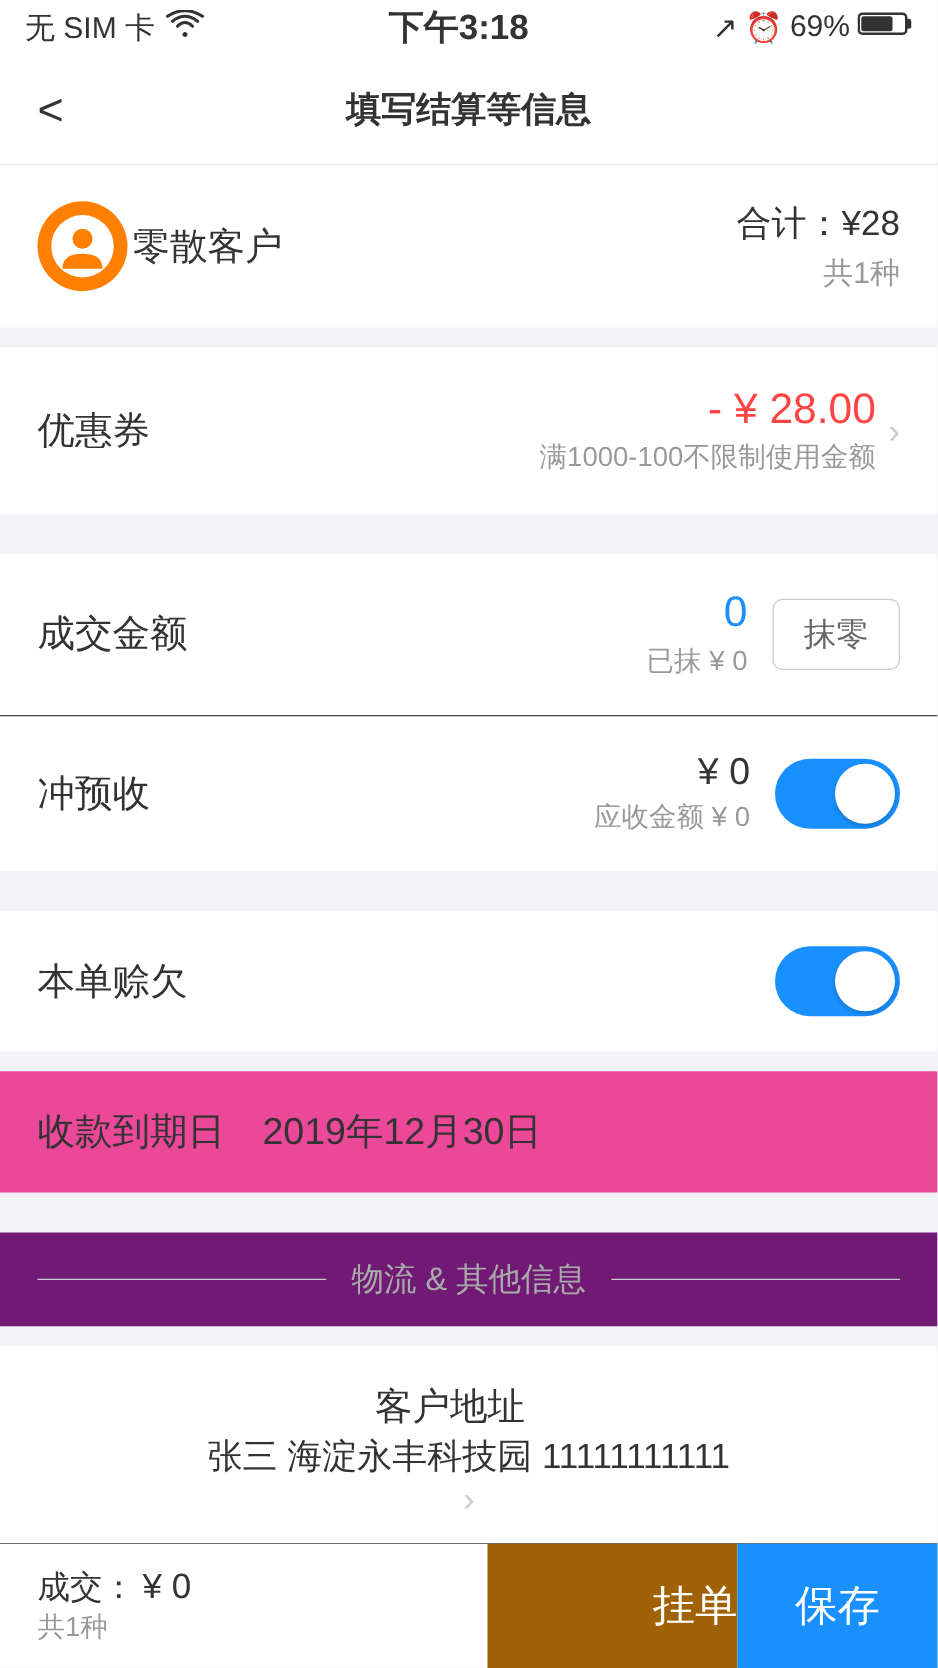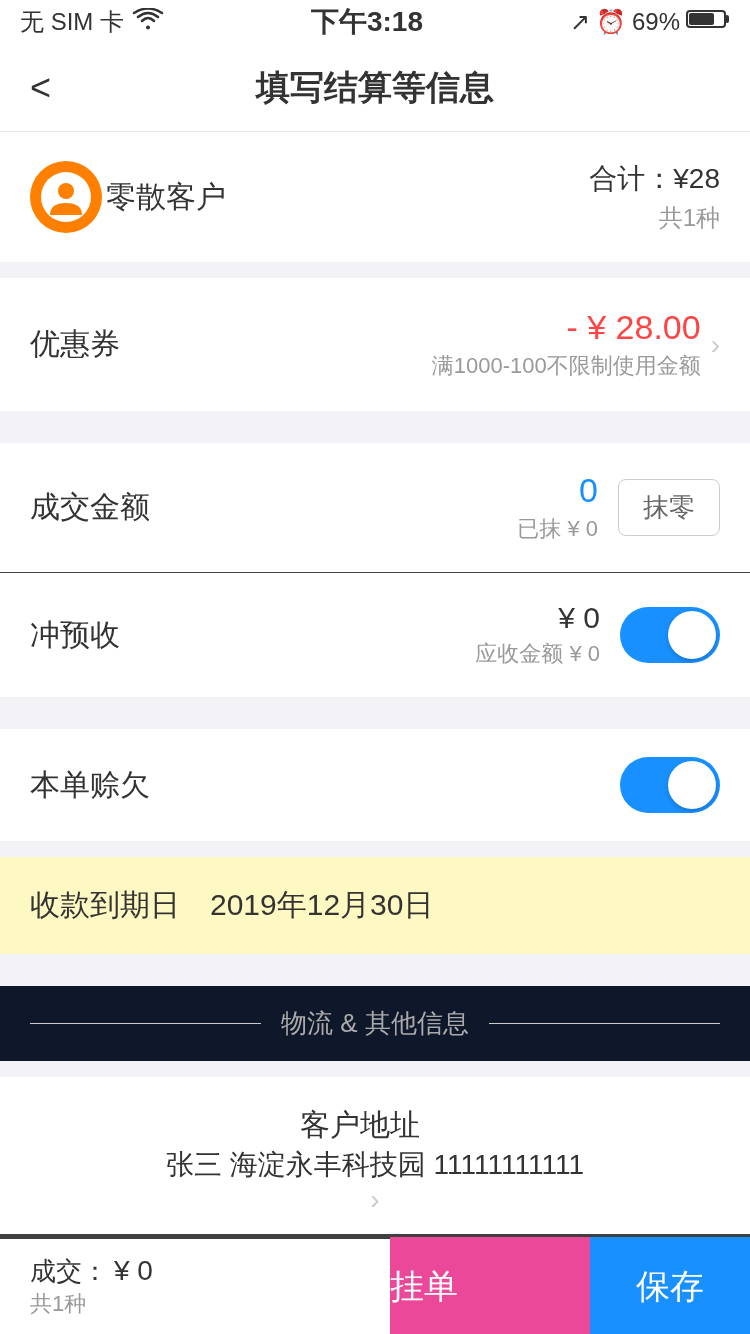--- a/index.html
+++ b/index.html
@@ -40,21 +40,21 @@
       border-bottom: 1px solid #e5e5e5;
     }
     .nav-back {
       position: absolute;
       left: 30px;
       font-size: 36px;
       color: #333;
       cursor: pointer;
     }
     .nav-title {
-      font-size: 34px;
+      font-size: 28px;
       font-weight: 600;
       color: #333;
     }
 
     
     .section-white {
       background: #fff;
       margin-bottom: 16px;
     }
     .section-divider {
@@ -253,40 +253,40 @@
       align-items: center;
       justify-content: space-between;
     }
     .debt-label {
       font-size: 30px;
       color: #333;
     }
 
     
     .due-date-row {
-      background: #fef9c3;
+      background: #ec4899;
       padding: 28px 30px;
       display: flex;
       align-items: center;
       gap: 30px;
       margin-bottom: 16px;
     }
     .due-date-label {
       font-size: 30px;
       color: #333;
       flex-shrink: 0;
     }
     .due-date-value {
       font-size: 30px;
       color: #333;
     }
 
     
     .logistics-section {
-      background: #0f172a;
+      background: #701a75;
       padding: 20px 30px;
       display: flex;
       align-items: center;
       justify-content: center;
       margin-bottom: 0;
     }
     .logistics-divider-line {
       flex: 1;
       height: 1px;
       background: #ccc;
@@ -329,21 +329,21 @@
     
     .bottom-bar {
       position: fixed;
       bottom: 0;
       left: 0;
       width: 750px;
       height: 100px;
       display: flex;
       align-items: center;
       background: #fff;
-      border-top: 5px solid #404040;
+      border-top: 1px solid #404040;
     }
     .bottom-info {
       flex: 1;
       padding: 0 30px;
     }
     .bottom-deal {
       font-size: 26px;
       color: #333;
     }
     .bottom-deal-amount {
@@ -351,24 +351,24 @@
       color: #333;
       font-weight: 500;
     }
     .bottom-count {
       font-size: 22px;
       color: #999;
     }
     .bottom-btn-hold {
       width: 200px;
       height: 100px;
-      background: #ec4899;
-      display: flex;
-      align-items: center;
-      justify-content: flex-start;
+      background: #a16207;
+      display: flex;
+      align-items: center;
+      justify-content: flex-end;
       cursor: pointer;
     }
     .bottom-btn-save {
       width: 160px;
       height: 100px;
       background: #1890ff;
       display: flex;
       align-items: center;
       justify-content: center;
       cursor: pointer;

